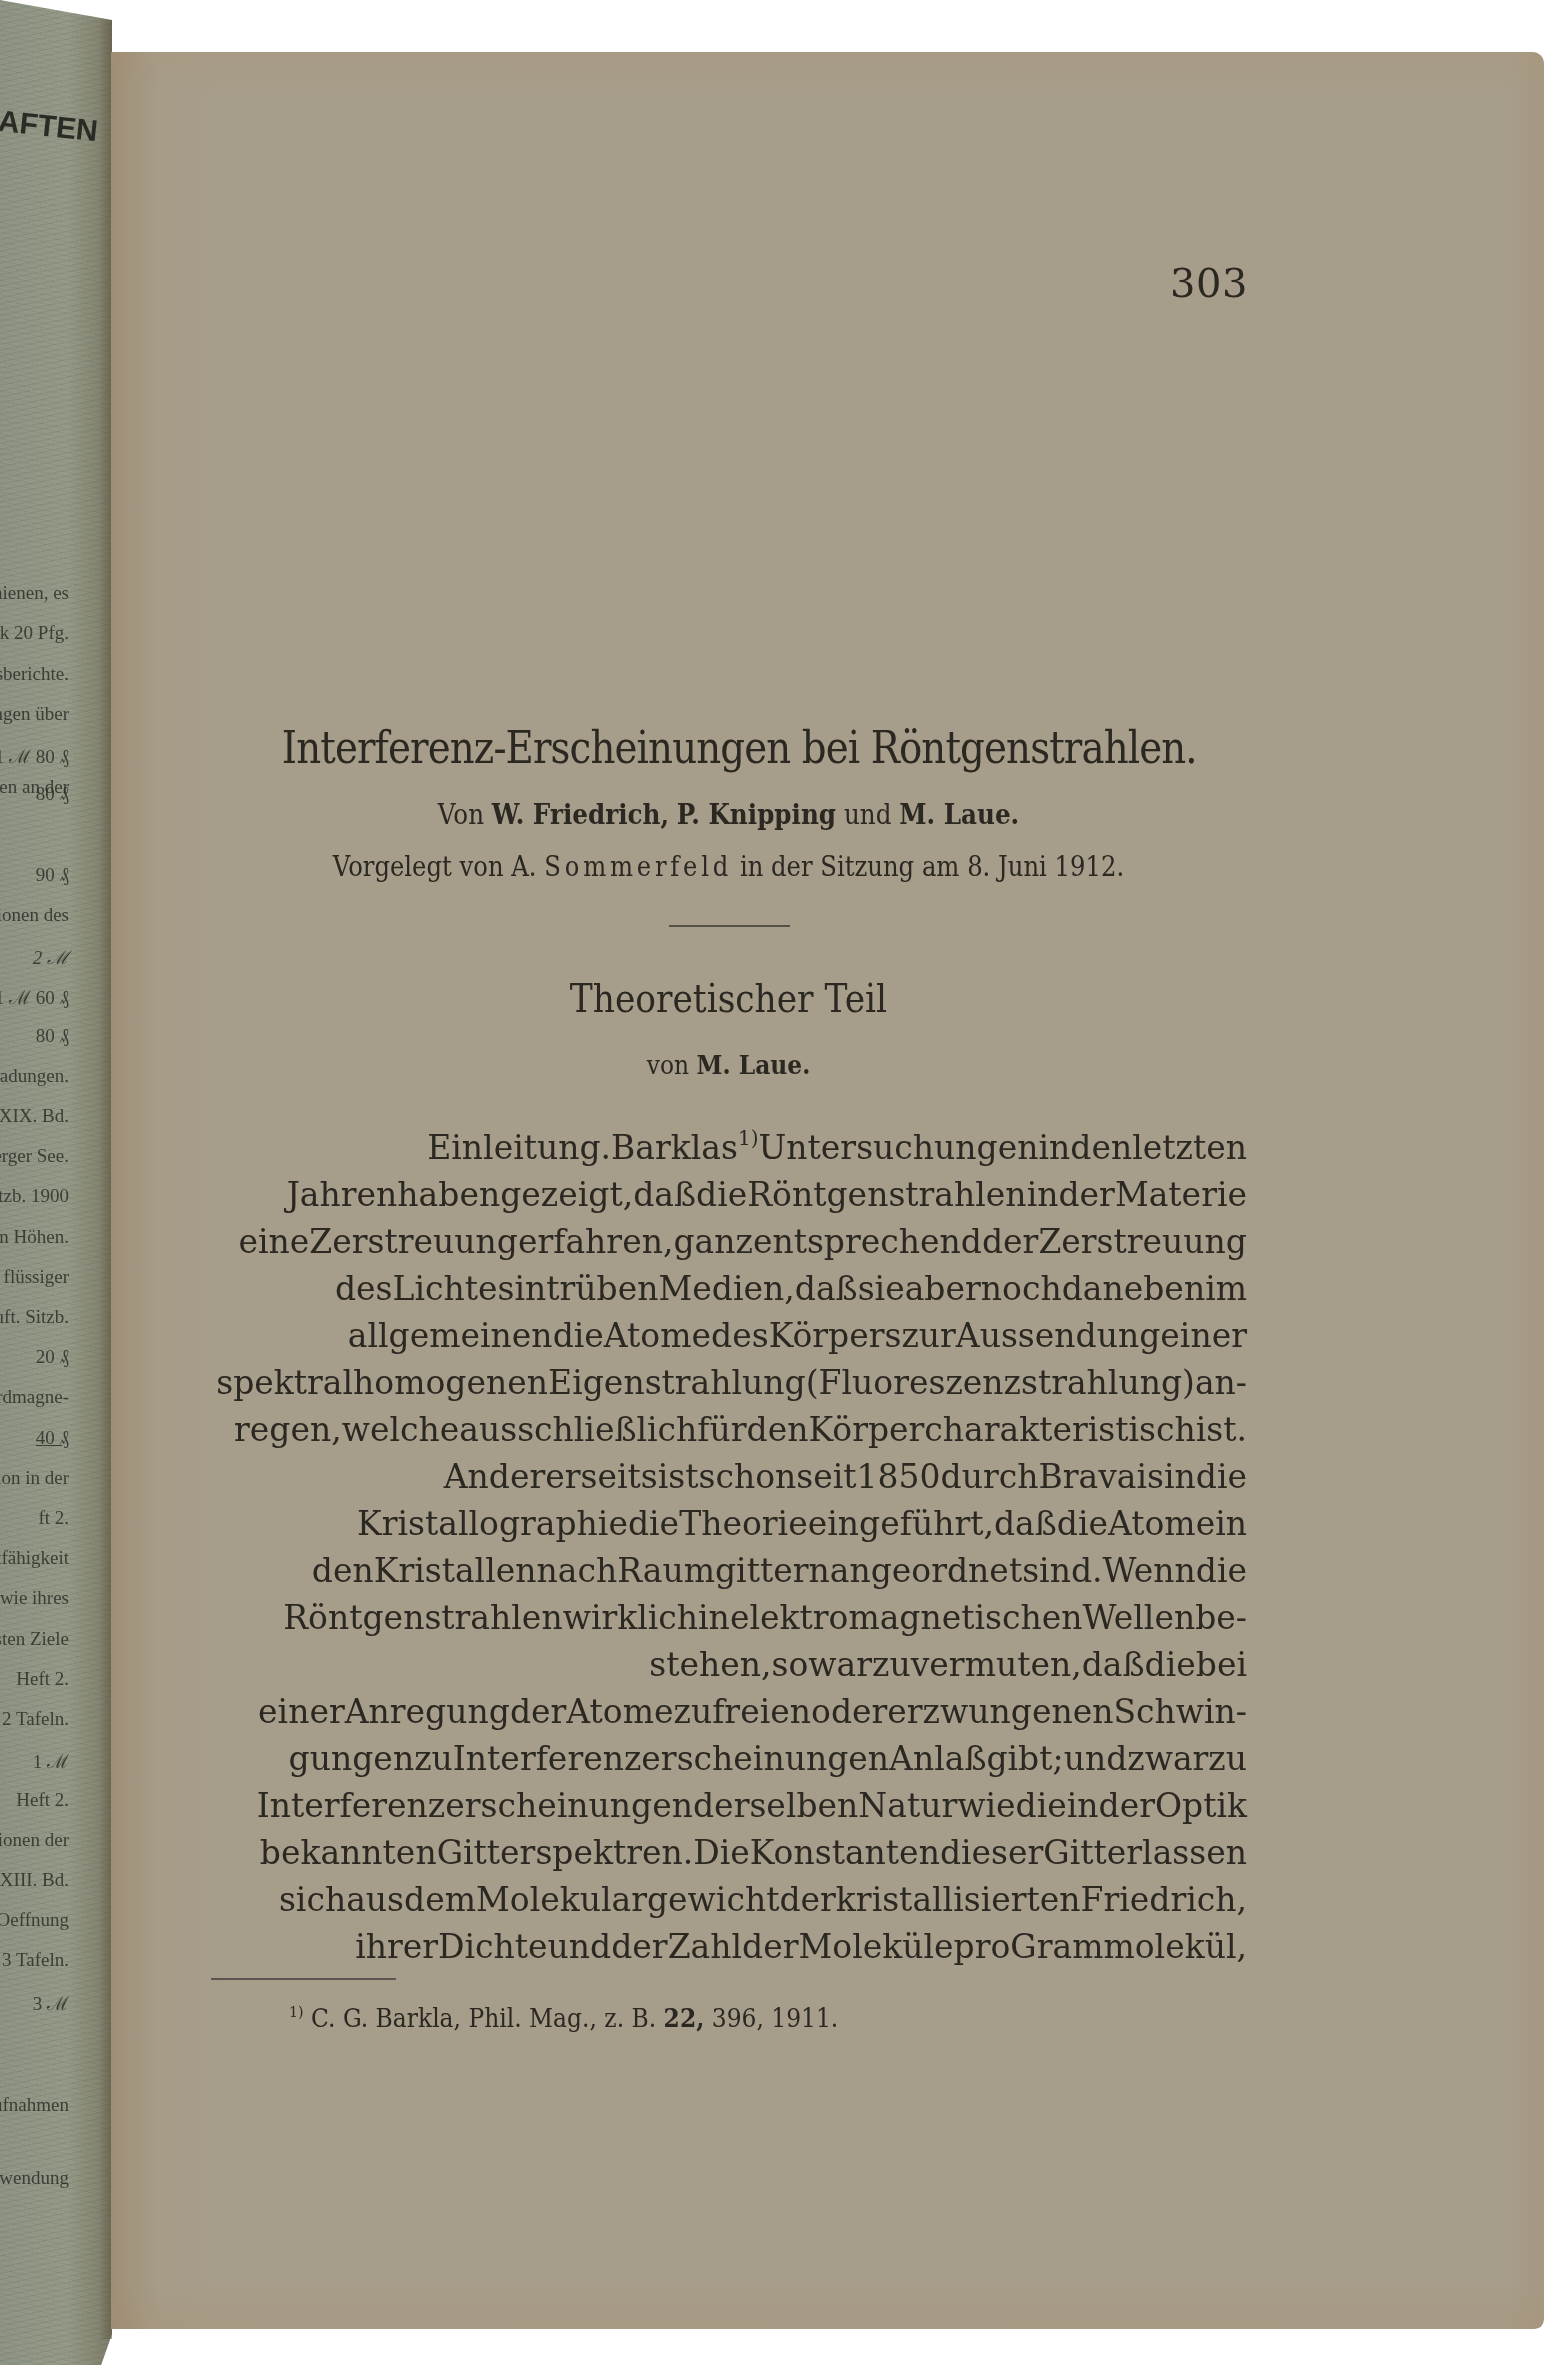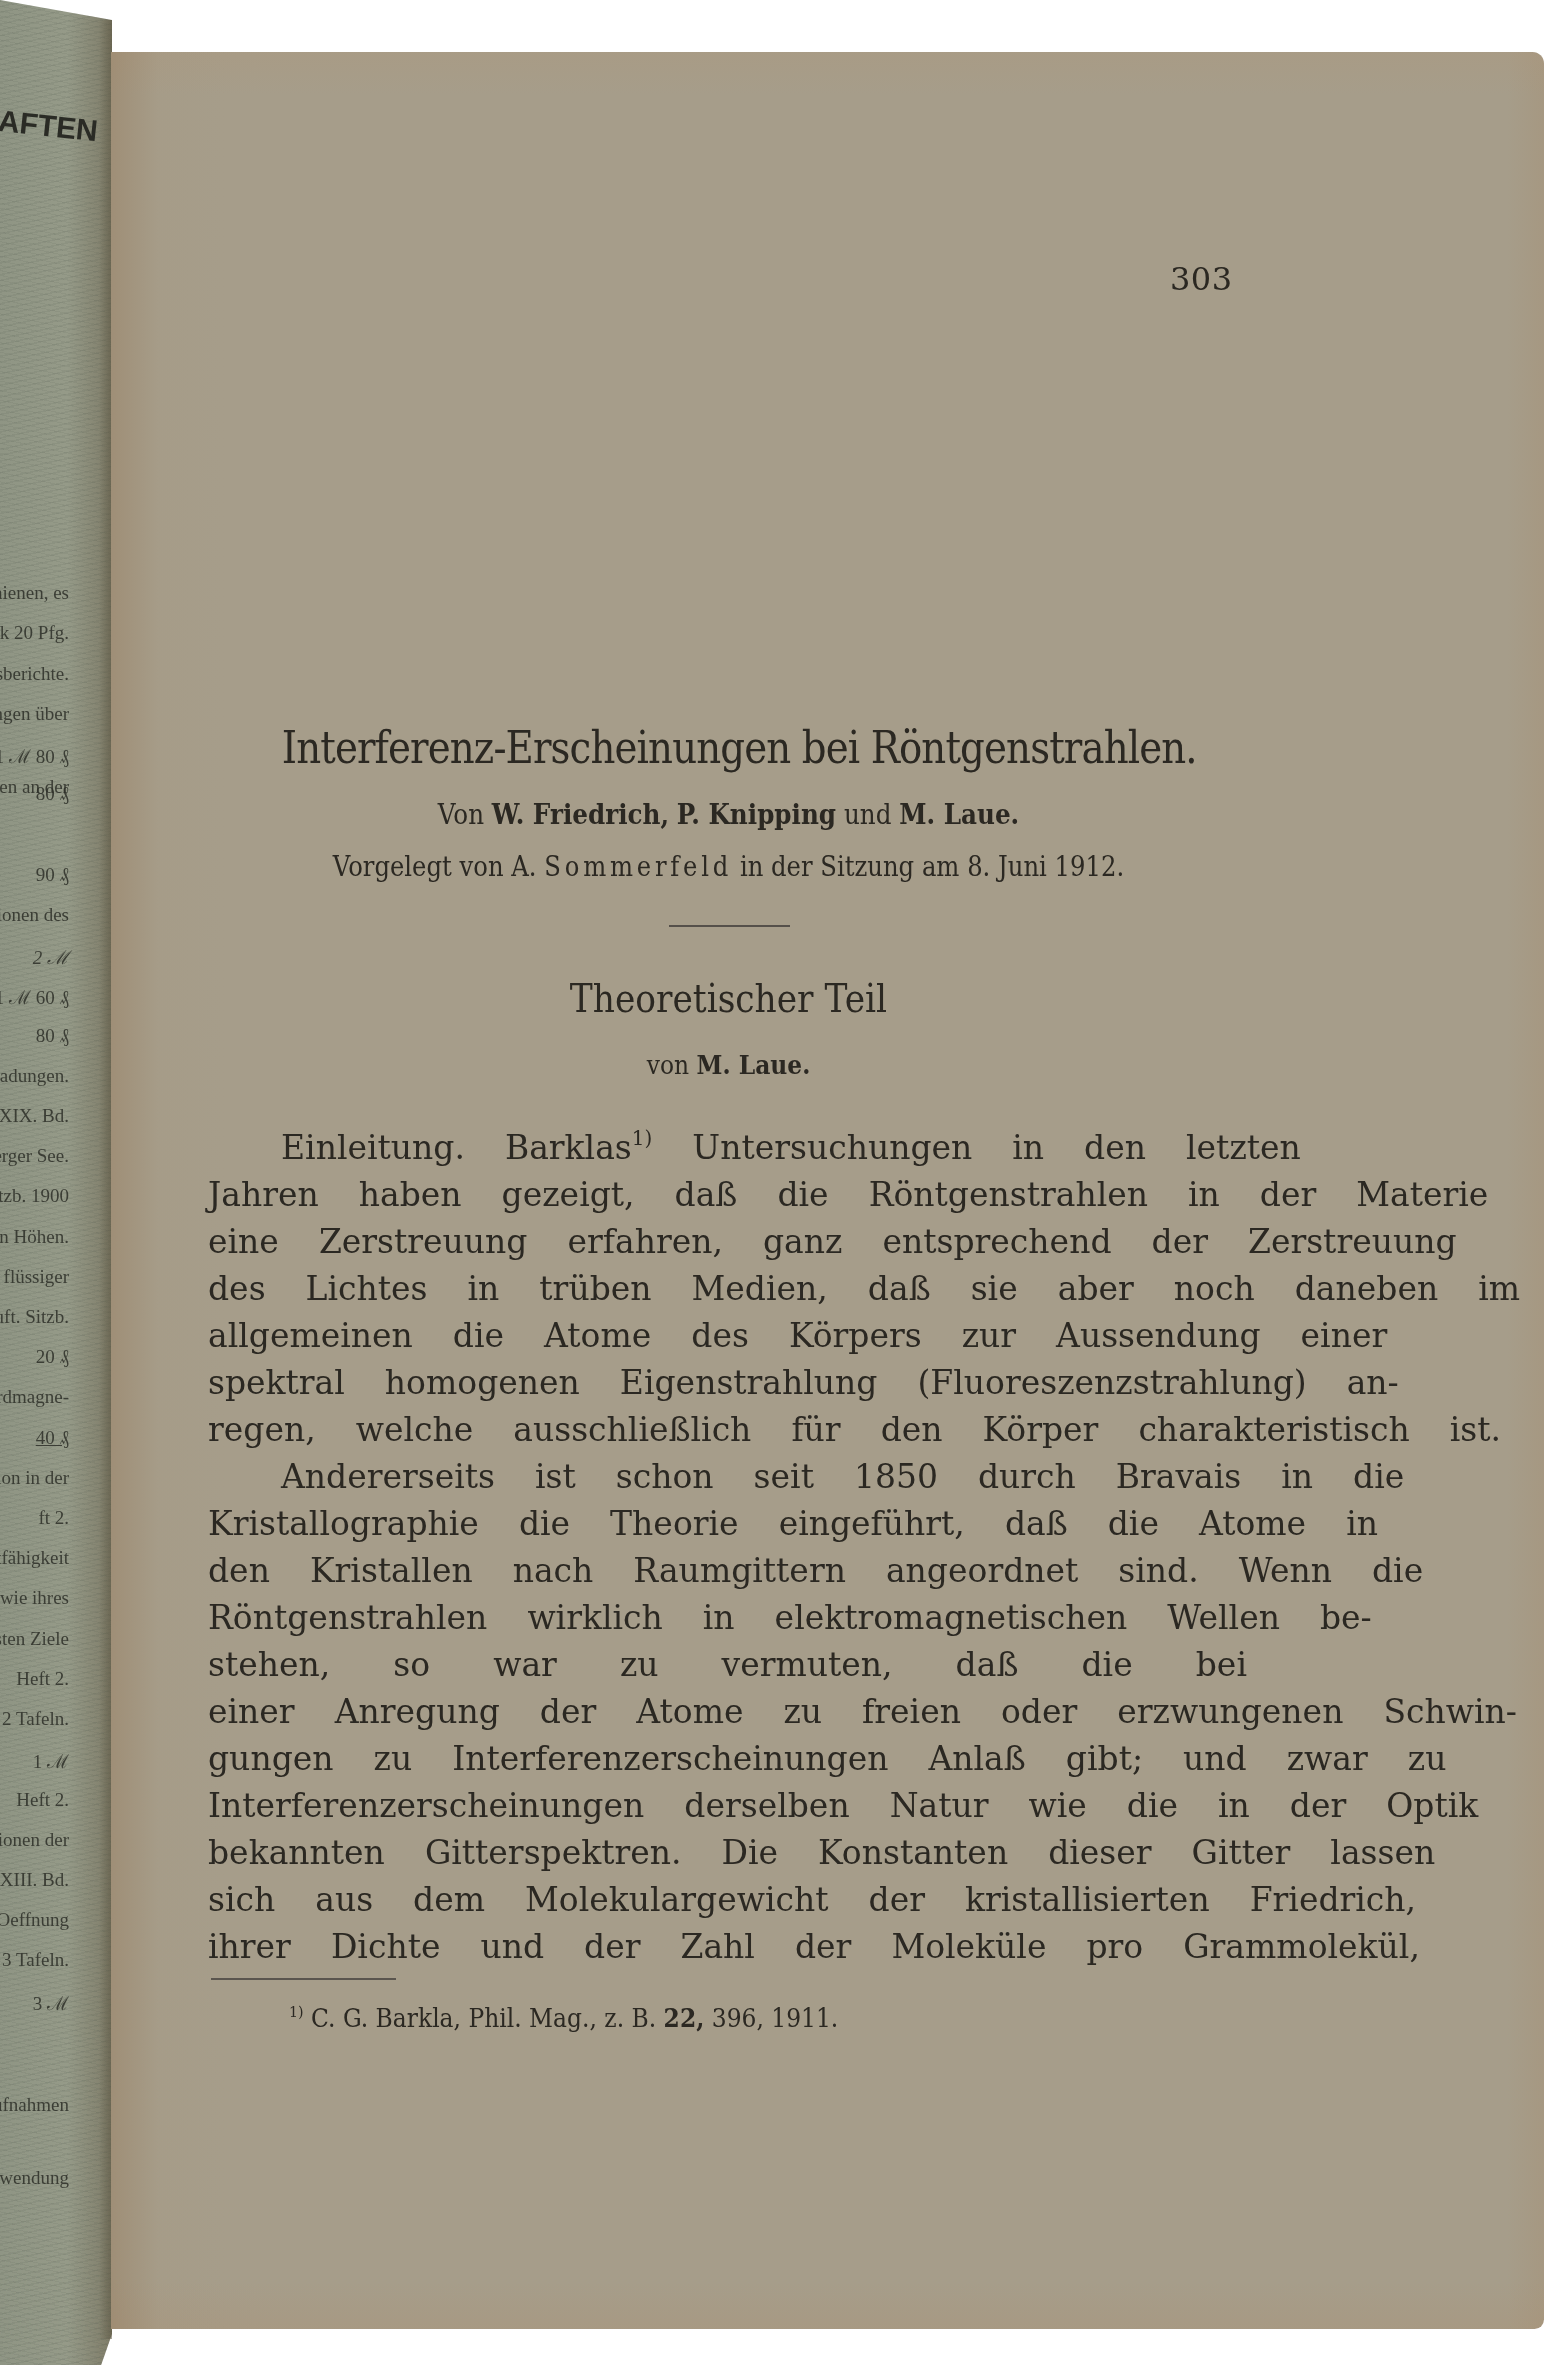--- a/index.html
+++ b/index.html
@@ -75,21 +75,21 @@
     .ink {
       color: #2b2822;
     }
     .abs {
       position: absolute;
       white-space: nowrap;
     }
     .page-number {
       left: 1170px;
       top: 260px;
-      font-size: 32px;
+      font-size: 40px;
       font-family: "DejaVu Serif", serif;
       letter-spacing: 0.5px;
     }
     .centered {
       position: absolute;
       left: 209px;
       width: 1039px;
       text-align: center;
       white-space: nowrap;
     }
@@ -138,25 +138,24 @@
       position: absolute;
       left: 208px;
       top: 1124px;
       width: 1039px;
       font-size: 33px;
       line-height: 47px;
       font-family: "DejaVu Serif", serif;
     }
     .line {
       display: flex;
-      justify-content: space-between;
+      justify-content: flex-end;
       white-space: nowrap;
       height: 47px;
       transform-origin: left center;
-      gap: 40px;
     }
     .line.indent {
       padding-left: 73px;
     }
     .line span { display: inline-block; }
     .lead-word { letter-spacing: 0px; }
     sup.fnref {
       font-size: 20px;
       vertical-align: 13.6px;
       line-height: 0;

